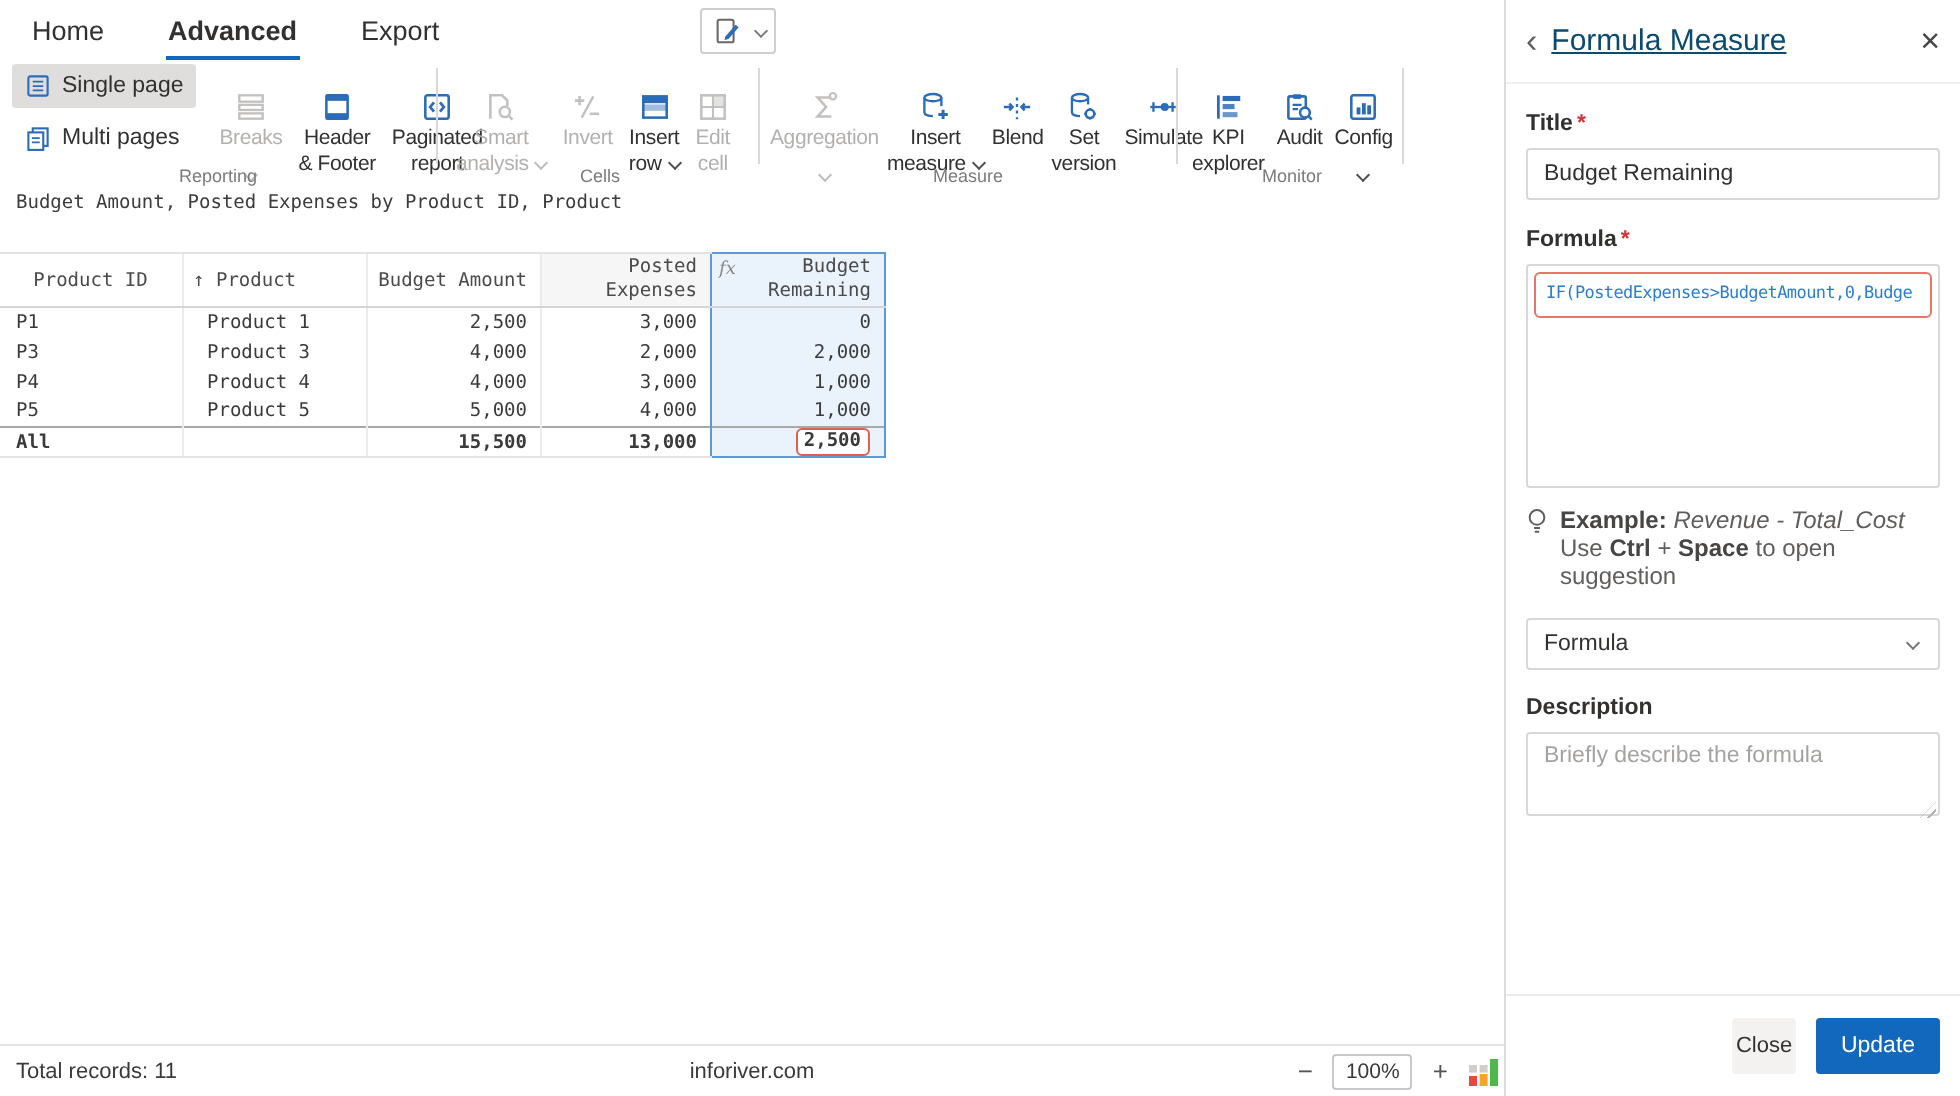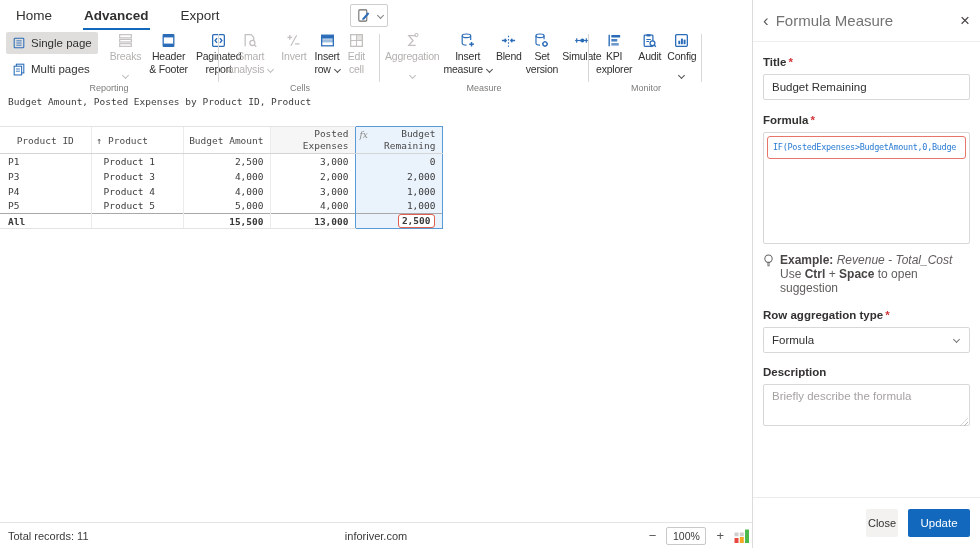--- a/index.html
+++ b/index.html
@@ -17,21 +17,21 @@
   
   #ribbon{ position:absolute; top:30px; left:0; width:752px; height:64px; }
   .grp{ position:absolute; top:0; height:64px; }
   .grow{ display:flex; align-items:flex-start; }
   .glabel{ position:absolute; bottom:1px; left:0; right:0; text-align:center; font-size:9px; color:#7d7b79; }
   .vdiv{ position:absolute; top:4px; height:48px; width:1px; background:#d9d8d7; }
   .smallcol{ display:flex; flex-direction:column; gap:4px; padding-top:2px; margin-right:8px; }
   .sb{ display:flex; align-items:center; gap:5px; height:22px; padding:0 6px; font-size:11.5px; border-radius:2px; white-space:nowrap; cursor:pointer; }
   .sb.active{ background:#dfdedd; }
   .sicon{ color:#2b6cb8; display:inline-flex; }
-  .bb{ display:flex; flex-direction:column; align-items:center; padding-top:1px; margin:0 4px; cursor:pointer; }
+  .bb{ display:flex; flex-direction:column; align-items:center; padding-top:14px; margin:0 4px; cursor:pointer; }
   .bicon{ color:#2b6cb8; height:19px; display:inline-flex; align-items:center; }
   .blbl{ font-size:10.5px; line-height:12.5px; text-align:center; white-space:nowrap; letter-spacing:-0.2px; }
   .bb.dis, .sb.dis{ color:#b3b1af; cursor:default; }
   .bb.dis .bicon{ color:#c3c1bf; }
   .chev{ display:inline-block; width:5px; height:5px; border-right:1.2px solid currentColor; border-bottom:1.2px solid currentColor;
          transform:rotate(45deg); margin-left:4px; margin-bottom:1px; opacity:.85; }
   .chevrow{ margin-top:2px; }
   .chevrow .chev{ margin-left:0; }
 
   
@@ -65,21 +65,21 @@
   #status-left{ margin-left:8px; }
   #status-site{ position:absolute; left:376px; transform:translateX(-50%); }
   #zoom-ctrls{ position:absolute; right:2px; display:flex; align-items:center; gap:8px; }
   .zbtn{ font-size:13px; color:#555; cursor:pointer; padding:0 2px; }
   #zoom-box{ width:40px; height:18px; border:1px solid #c9c9c9; border-radius:2px; font-size:10.5px; display:flex; align-items:center; justify-content:center; }
 
   
   #panel{ position:absolute; top:0; right:0; width:228px; height:548px; background:#fff; border-left:1px solid #dcdcdc; }
   #panel-header{ height:42px; display:flex; align-items:center; padding:0 10px; border-bottom:1px solid #efefef; }
   #panel-back{ font-size:17px; color:#605e5c; margin-right:7px; cursor:pointer; line-height:1; }
-  #panel-title{ font-size:15px; color:#737373; flex:1; }
+  #panel-title{ font-size:15px; color:#0c4a6e; flex:1;text-decoration:underline; }
   #panel-close{ font-size:17px; color:#484644; cursor:pointer; line-height:1; }
   #panel-body{ padding:6px 10px 0; }
   .plabel{ font-size:11.5px; font-weight:bold; color:#323130; margin:8px 0 6px; }
   .req{ color:#d13438; margin-left:2px; }
   .pinput{ width:100%; height:26px; border:1px solid #d8d8d8; border-radius:2px; padding:0 8px; font-size:11.5px;
            font-family:"Liberation Sans", sans-serif; color:#323130; }
   #formula-box{ width:100%; height:112px; border:1px solid #d8d8d8; border-radius:2px; padding:3px; }
   #formula-highlight{ border:1.5px solid #e8756a; border-radius:3px; padding:3px 5px; }
   .fline{ font-family:"DejaVu Sans Mono", monospace; font-size:8.5px; letter-spacing:-0.3px; line-height:15px;
           color:#2b7cd3; white-space:pre; }
@@ -456,23 +456,20 @@
               <path d="M4.4 10.8h3.2M4.8 12.8h2.4" stroke="currentColor" stroke-width="1.1"></path>
             </svg>
         </span>
         <span>
           <span class="hb">Example:</span>
           <span class="hi">Revenue - Total_Cost</span><br>
           <span><span>Use </span><span class="hb">Ctrl</span><span> + </span><span class="hb">Space</span><span> to open suggestion</span></span>
         </span>
       </div>
 
-      <div class="plabel">
-        <span>Row aggregation type</span><span class="req">*</span>
-      </div>
       <div id="agg-select">
         <span>Formula</span>
         <span class="chev"></span>
       </div>
 
       <div class="plabel" style="margin-top:13px;">
         <span>Description</span>
       </div>
       <div id="desc-wrap">
         <textarea id="desc-area" placeholder="Briefly describe the formula" style=""></textarea>

